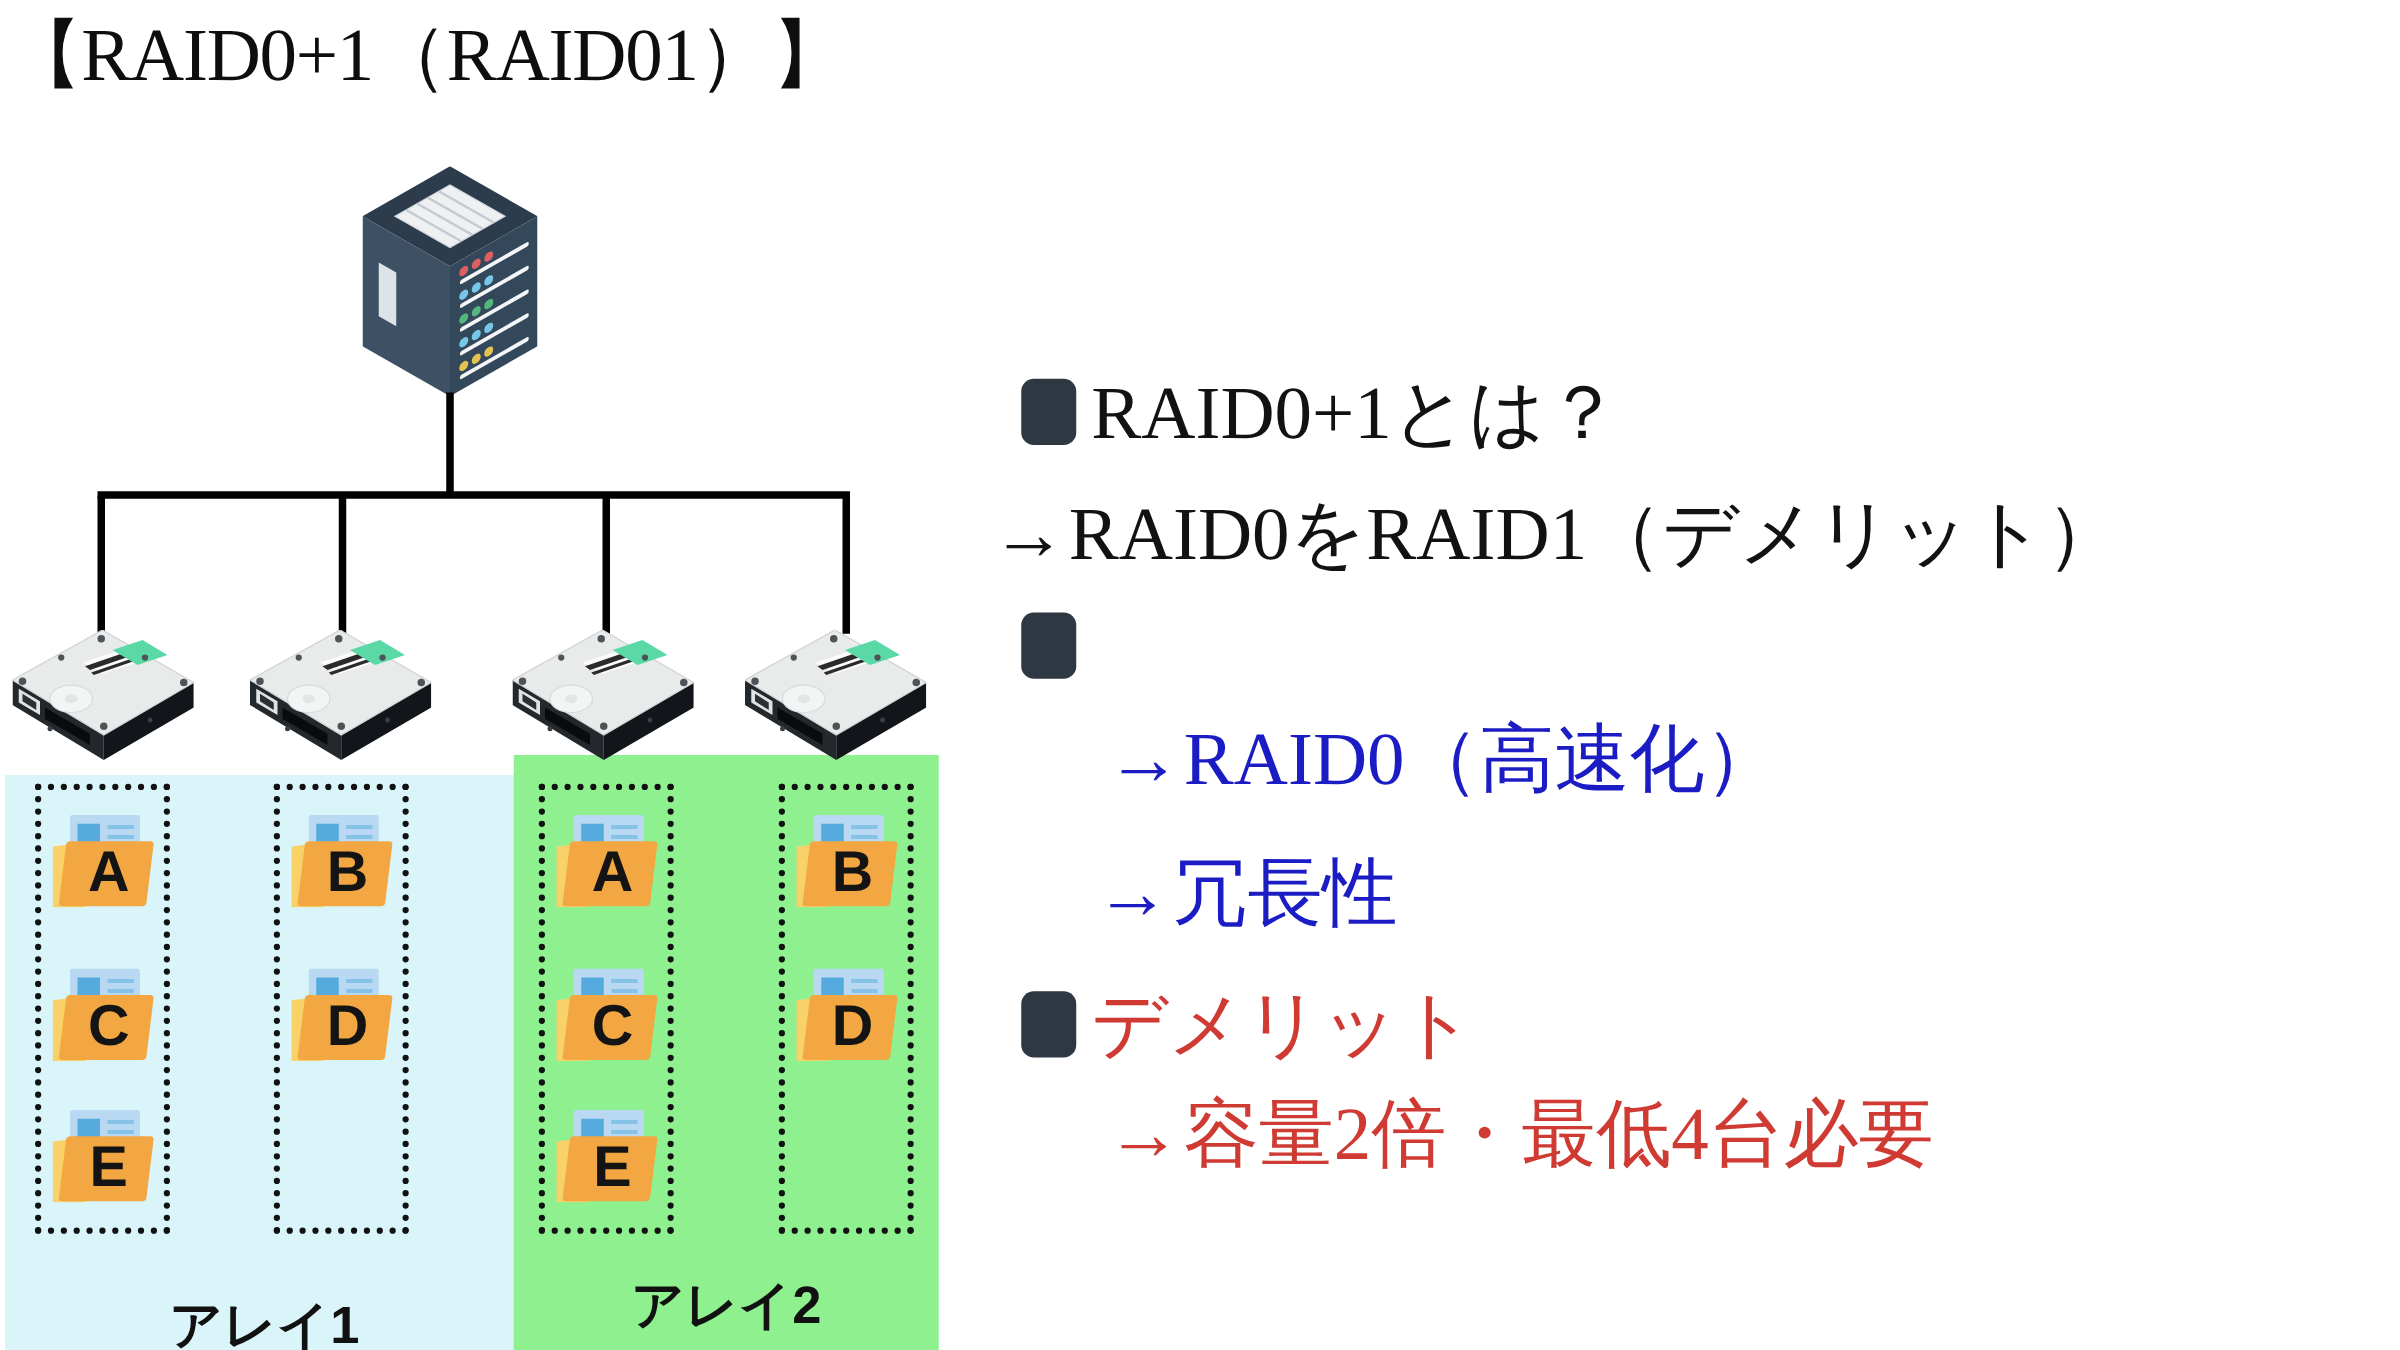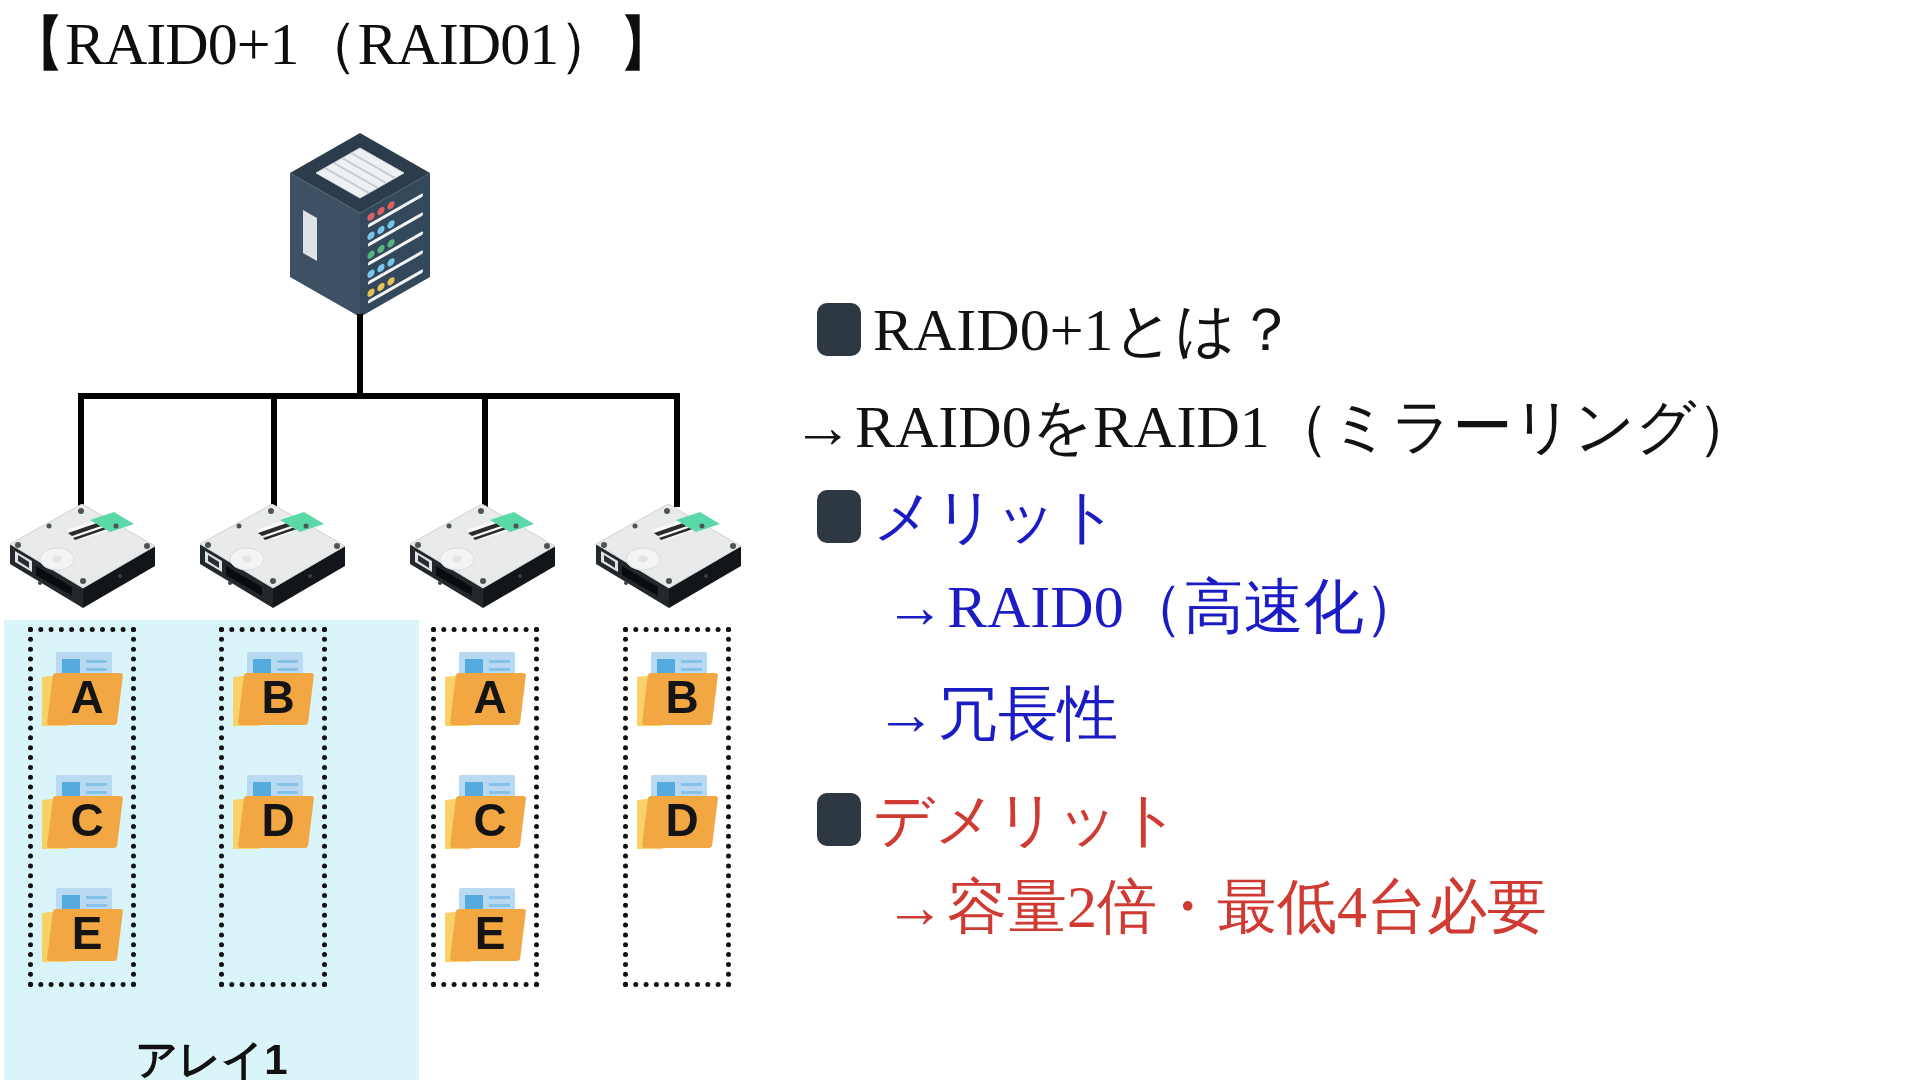--- a/index.html
+++ b/index.html
@@ -140,20 +140,23 @@
   <div class="tline" id="stem"></div>
   <div class="tline" id="hline"></div>
   <div class="tline drop" id="drop1"></div>
   <div class="tline drop" id="drop2"></div>
   <div class="tline drop" id="drop3"></div>
   <div class="tline drop" id="drop4"></div>
 
   <div class="panel" id="panel1">
     <div class="array-label">アレイ1</div>
   </div>
+  <div class="panel" id="panel2">
+    <div class="array-label">アレイ2</div>
+  </div>
 
   <svg class="disk-svg" id="disk1" viewBox="0 0 145 104">
       <use href="#hdd-def"></use>
     </svg>
   <svg class="disk-svg" id="disk2" viewBox="0 0 145 104">
       <use href="#hdd-def"></use>
     </svg>
   <svg class="disk-svg" id="disk3" viewBox="0 0 145 104">
       <use href="#hdd-def"></use>
     </svg>
@@ -281,24 +284,24 @@
       <div class="letter">D</div>
     </div>
       </div>
   </div>
 
   <div id="notes">
     <div class="note n1 c-black">
       <span class="bullet"></span><span>RAID0+1とは？</span>
     </div>
     <div class="note n2 c-black">
-      <span class="arrow">→</span><span>RAID0をRAID1（ミラーリング）</span>
+      <span class="arrow">→</span><span>RAID0をRAID1（デメリット）</span>
     </div>
     <div class="note n3 c-blue">
-      <span class="bullet"></span><span>メリット</span>
+      <span class="bullet"></span>
     </div>
     <div class="note n4 c-blue">
       <span class="arrow">→</span><span>RAID0（高速化）</span>
     </div>
     <div class="note n5 c-blue">
       <span class="arrow">→</span><span>冗長性</span>
     </div>
     <div class="note n6 c-red">
       <span class="bullet"></span><span>デメリット</span>
     </div>

